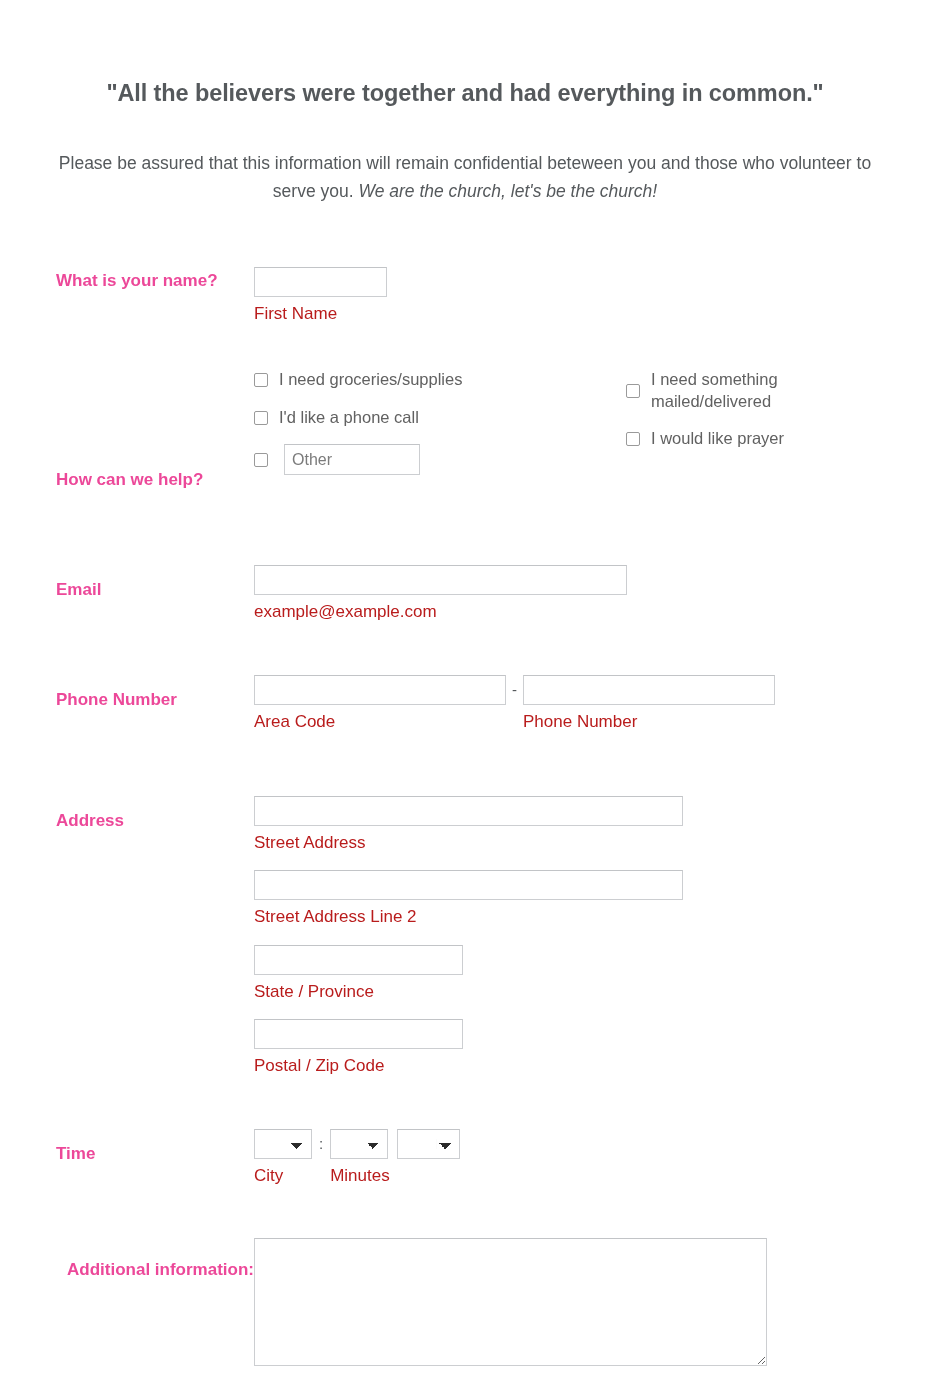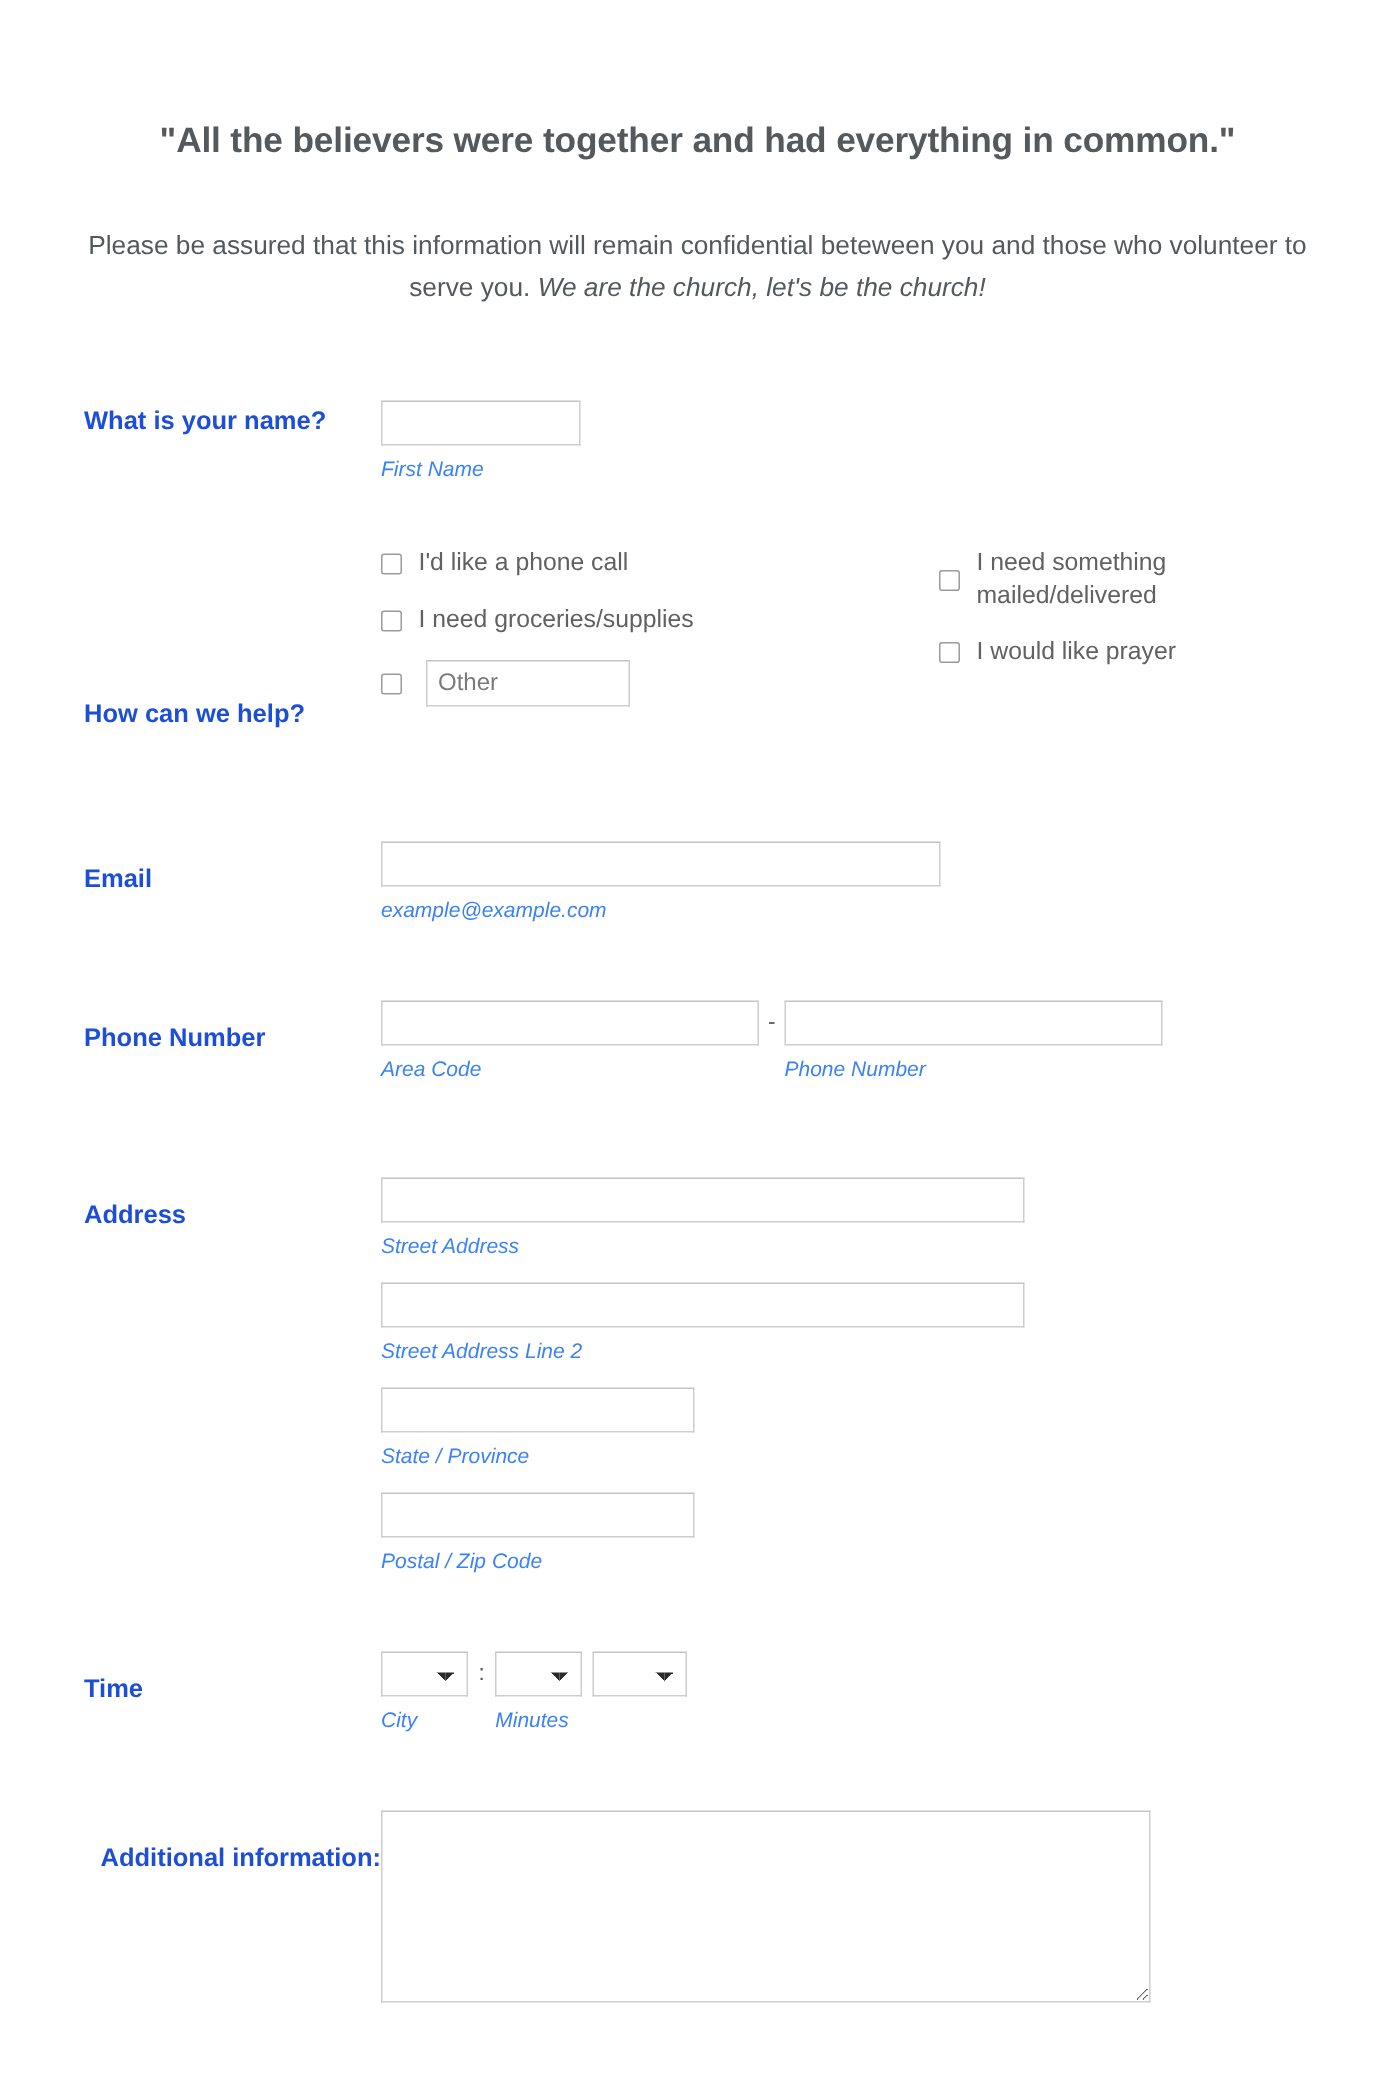--- a/index.html
+++ b/index.html
@@ -61,21 +61,21 @@
   .row-phone      { margin-top: 52px; }
   .row-address    { margin-top: 63px; }
   .row-time       { margin-top: 52px; }
   .row-additional { margin-top: 51px; }
 
   .field-label {
     width: 198px;
     flex: 0 0 198px;
     font-size: 17px;
     font-weight: bold;
-    color: #1d4ed8;
+    color: #ec4899;
     line-height: 1.37;
     padding-top: 2px;
     box-sizing: border-box;
   }
   .label-mid2  { padding-top: 13px; }
   .label-tall  { padding-top: 20px; text-align: right; }
 
   .field-controls {
     flex: 1 1 auto;
     min-width: 0;
@@ -91,25 +91,24 @@
     font-family: "Liberation Sans", sans-serif;
     font-size: 15px;
     color: #555;
     padding: 3px 7px;
     outline: none;
     display: block;
   }
   .txt::placeholder { color: #7b7b7b; opacity: 1; }
 
   .sub-label {
-    font-size: 14px;
-    color: #3b82f6;
+    font-size: 17px;
+    color: #b91c1c;
     margin-top: 6px;
     line-height: 1.3;
-    font-style: italic;
   }
 
   .inline-group {
     display: flex;
     align-items: flex-start;
   }
 
   
   .w-name-first { width: 133px; }
   .w-name-last  { width: 192px; }
@@ -260,25 +259,25 @@
       </div>
     </div>
 
     <div class="form-row row-help">
       <div class="field-label">How can we help?</div>
       <div class="field-controls">
         <div class="check-grid">
           <div class="check-col">
             <div class="check-item">
               <span class="cbox"></span>
+              <span class="check-label">I need groceries/supplies</span>
+            </div>
+            <div class="check-item">
+              <span class="cbox"></span>
               <span class="check-label">I'd like a phone call</span>
-            </div>
-            <div class="check-item">
-              <span class="cbox"></span>
-              <span class="check-label">I need groceries/supplies</span>
             </div>
             <div class="check-item other-row">
               <span class="cbox"></span>
               <input class="txt w-other" type="text" placeholder="Other" style="">
             </div>
           </div>
           <div class="check-col check-col-right">
             <div class="check-item check-item-2line">
               <span class="cbox"></span>
               <span class="check-label">I need something mailed/delivered</span>

